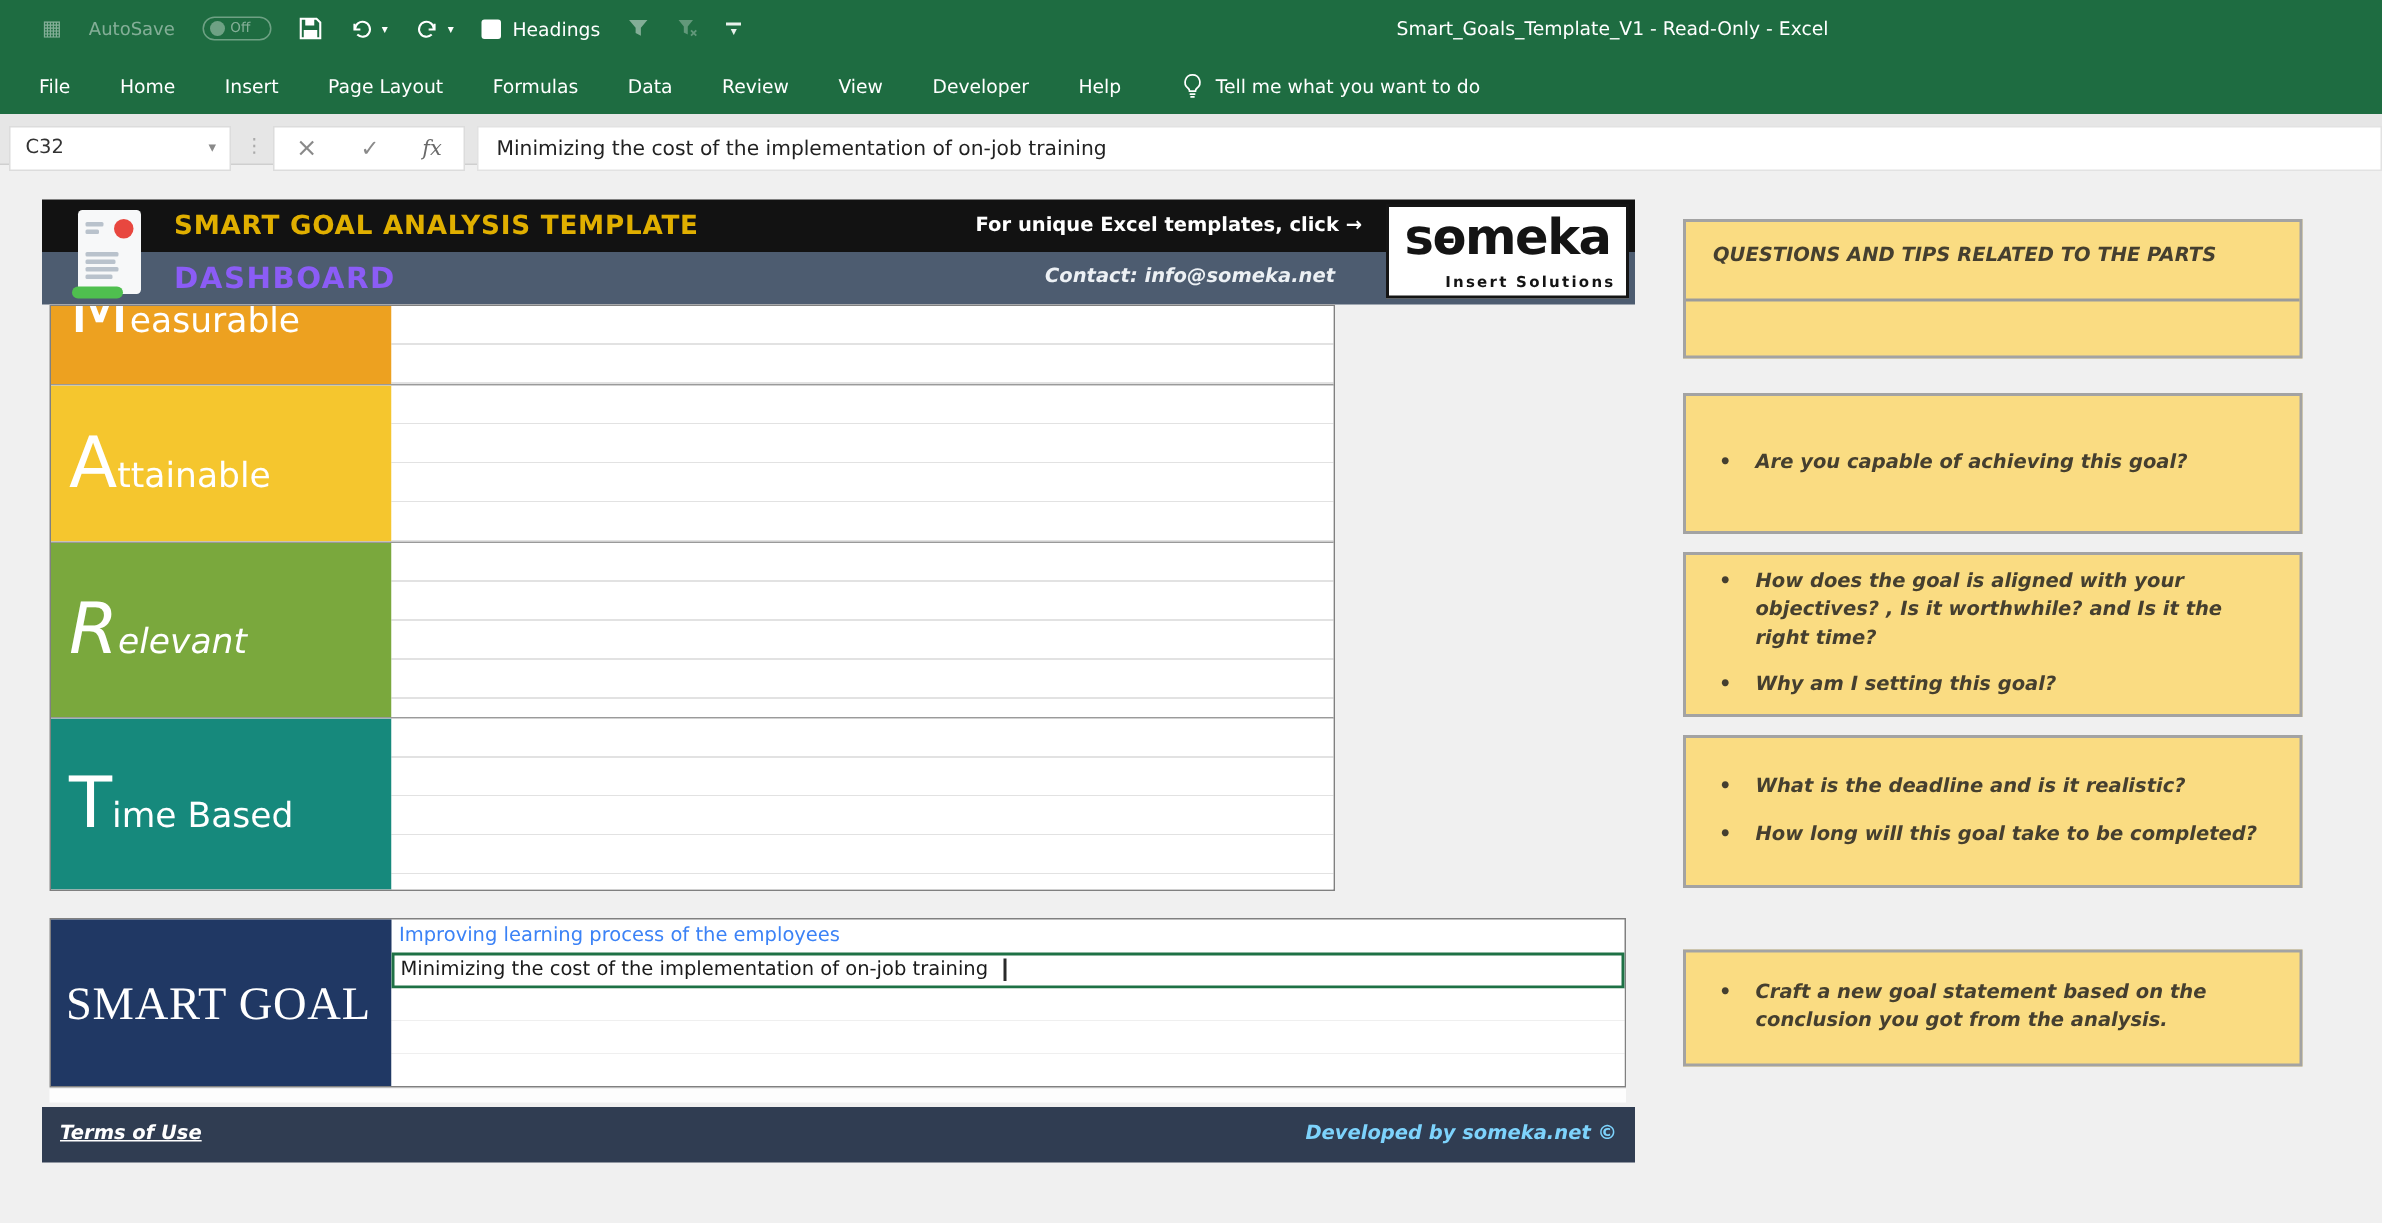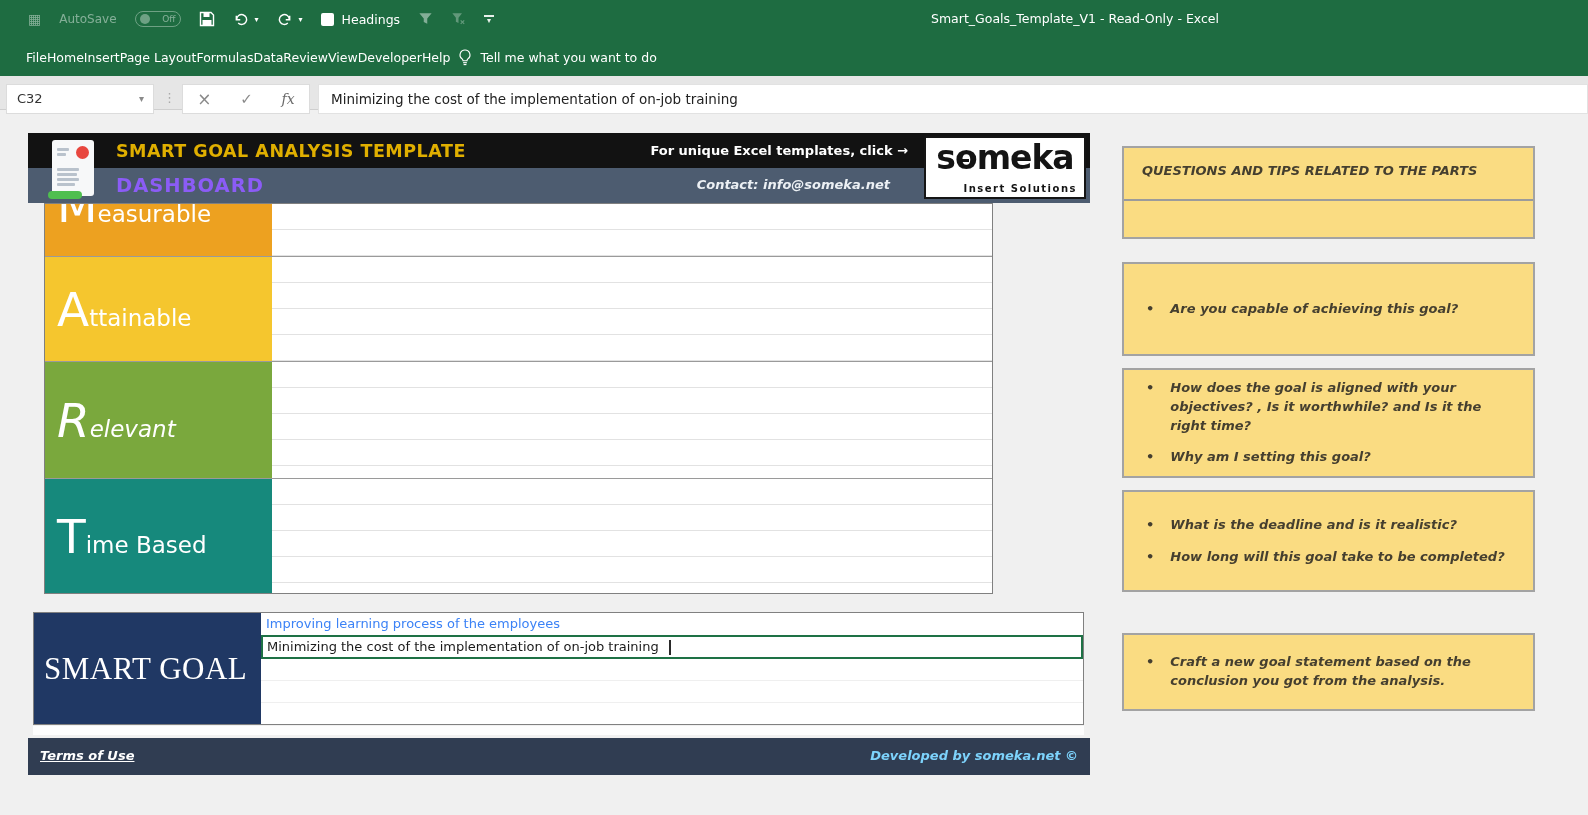--- a/index.html
+++ b/index.html
@@ -7,31 +7,31 @@
   body {
     position:relative; background:#f0f0f0; overflow:hidden;
     font-family:"DejaVu Sans","Liberation Sans",sans-serif;
   }
   
   .titlebar { position:absolute; left:0; top:0; width:1588px; height:38px; background:#1E6C41; display:flex; align-items:center; }
   .qat { display:flex; align-items:center; gap:18px; padding-left:28px; }
   .qat-icn { color:#fff; font-size:14px; line-height:1; }
   .faded { opacity:.45; }
   .autosave-lbl { color:#fff; font-size:12px; }
-  .toggle-pill { width:46px; height:16px; border:1px solid #cfe3d6; border-radius:9px; display:flex; align-items:center; padding:0 4px; gap:4px;justify-content:space-between; }
+  .toggle-pill { width:46px; height:16px; border:1px solid #cfe3d6; border-radius:9px; display:flex; align-items:center; padding:0 4px; gap:4px; }
   .toggle-knob { width:10px; height:10px; border-radius:50%; background:#cfe3d6; }
   .toggle-txt { color:#fff; font-size:9px; }
   .mini-dd { color:#fff; font-size:8px; margin-left:-12px; }
   .chk { width:13px; height:13px; background:#fff; border-radius:2px; display:inline-block; }
   .chk-lbl { color:#fff; font-size:12.5px; margin-left:-10px; }
   .qat-custom { display:inline-flex; flex-direction:column; align-items:center; }
   .qat-custom .bar { width:10px; height:2px; background:#e8f1eb; margin-bottom:1px; }
   .qat-custom .arr { color:#e8f1eb; font-size:8px; line-height:6px; }
   .win-title { position:absolute; left:700px; width:750px; top:0; height:38px; line-height:38px; text-align:center; color:#fff; font-size:12.5px; }
-  .menubar { position:absolute; left:0; top:38px; width:1588px; height:38px; background:#1E6C41; display:flex; align-items:center; padding-left:26px; }
+  .menubar { position:absolute; left:0; top:38px; width:1588px; height:38px; background:#1E6C41; display:flex; align-items:center; gap:33px; padding-left:26px; }
   .menu-tab { color:#fff; font-size:12.5px; white-space:nowrap; cursor:default; }
   .tellme { display:flex; align-items:center; gap:8px; margin-left:8px; color:#fff; font-size:12.5px; }
   
   .formulabar { position:absolute; left:0; top:76px; width:1588px; height:34px; background:#e6e6e6; border-bottom:1px solid #cfcfcf; }
   .namebox { position:absolute; left:6px; top:8px; width:148px; height:30px; background:#fff; border:1px solid #dcdcdc; font-size:13px; color:#333; line-height:28px; padding-left:10px; }
   .namebox-dd { position:absolute; right:9px; top:0; color:#8a8a8a; font-size:10px; line-height:28px; }
   .fb-dots { position:absolute; left:163px; top:14px; color:#aaa; font-size:13px; }
   .fb-btns { position:absolute; left:182px; top:8px; width:128px; height:30px; background:#fff; border:1px solid #dcdcdc; display:flex; align-items:center; justify-content:space-around; }
   .fb-x { color:#8a8a8a; font-size:17px; }
   .fb-check { color:#8a8a8a; font-size:15px; }
@@ -48,21 +48,21 @@
   .doc-icon { position:absolute; left:16px; top:3px; width:58px; height:64px; z-index:5; display:flex; align-items:center; justify-content:center; }
   .doc-page { position:relative; width:42px; height:56px; background:#f7f8f9; border-radius:3px; }
   .doc-dot { position:absolute; right:5px; top:6px; width:13px; height:13px; border-radius:50%; background:#e8473f; }
   .doc-line { position:absolute; left:5px; height:3px; background:#b9c2cc; border-radius:1px; }
   .doc-base { position:absolute; left:-4px; bottom:-3px; width:34px; height:8px; background:#4fbf4f; border-radius:4px; }
   .logo { position:absolute; right:4px; top:3px; width:162px; height:63px; background:#fff; border:2px solid #151515; z-index:6; }
   .logo-text { text-align:center; font-size:33px; font-weight:bold; letter-spacing:-1px; color:#141414; line-height:40px; }
   .logo-o-accent { position:absolute; left:34px; top:21px; width:9px; height:3px; background:#141414; }
   .logo-tag { position:absolute; right:7px; bottom:3px; font-size:10px; font-weight:bold; letter-spacing:1.5px; color:#141414; }
   
-  .mart-table { position:absolute; left:16px; top:70px; width:949px; background:#fff; border:1px solid #808080; }
+  .mart-table { position:absolute; left:5px; top:70px; width:857px; background:#fff; border:1px solid #808080; }
   .mart-row { position:relative; overflow:hidden; }
   .mart-row + .mart-row { border-top:1px solid #9a9a9a; }
   .mart-block { position:absolute; left:0; top:0; bottom:0; width:227px; color:#fff; }
   .mart-cells { position:absolute; left:227px; right:0; top:0; bottom:0;
     background-image:repeating-linear-gradient(to bottom,#ffffff 0px,#ffffff 25px,#e2e2e2 25px,#e2e2e2 26px); }
   .letter-wrap { position:absolute; left:12px; white-space:nowrap; }
   .letter-big { font-size:47px; }
   .letter-rest { font-size:23px; }
   .row-h1 { height:52px; } .row-h2 { height:105px; } .row-h3 { height:117px; } .row-h4 { height:115px; }
   .clip-top { top:-26px; }

